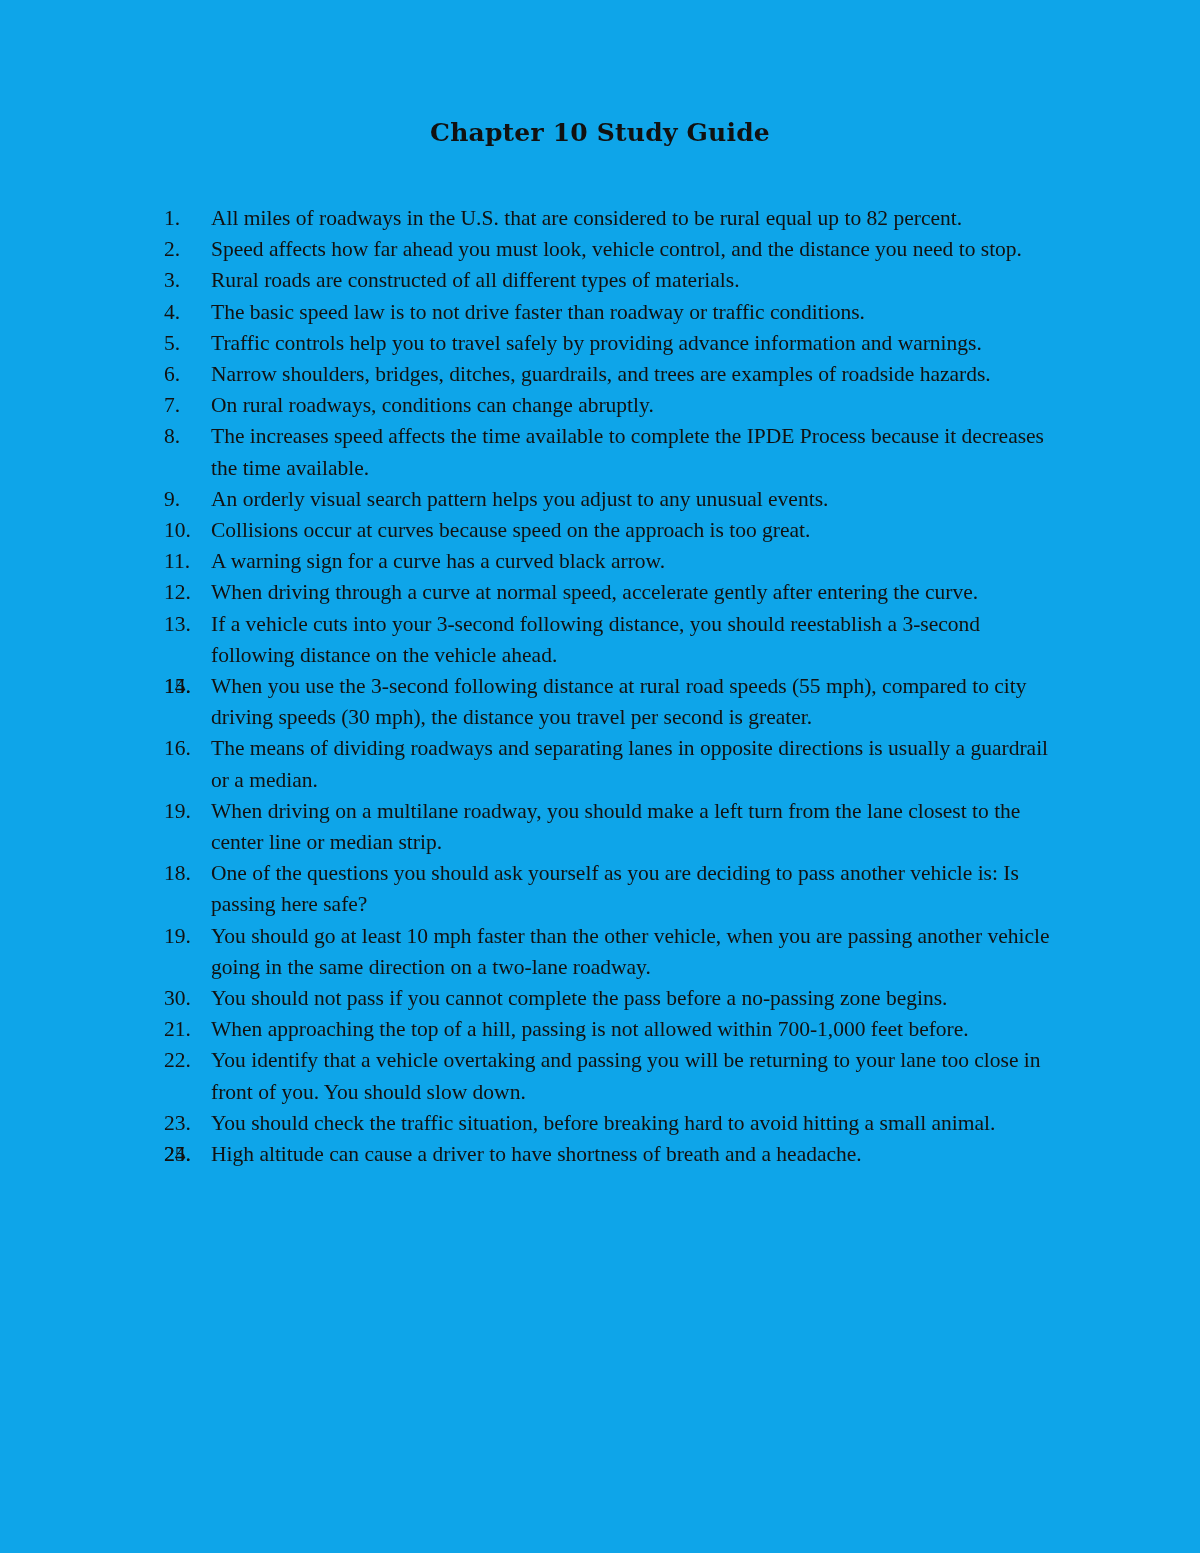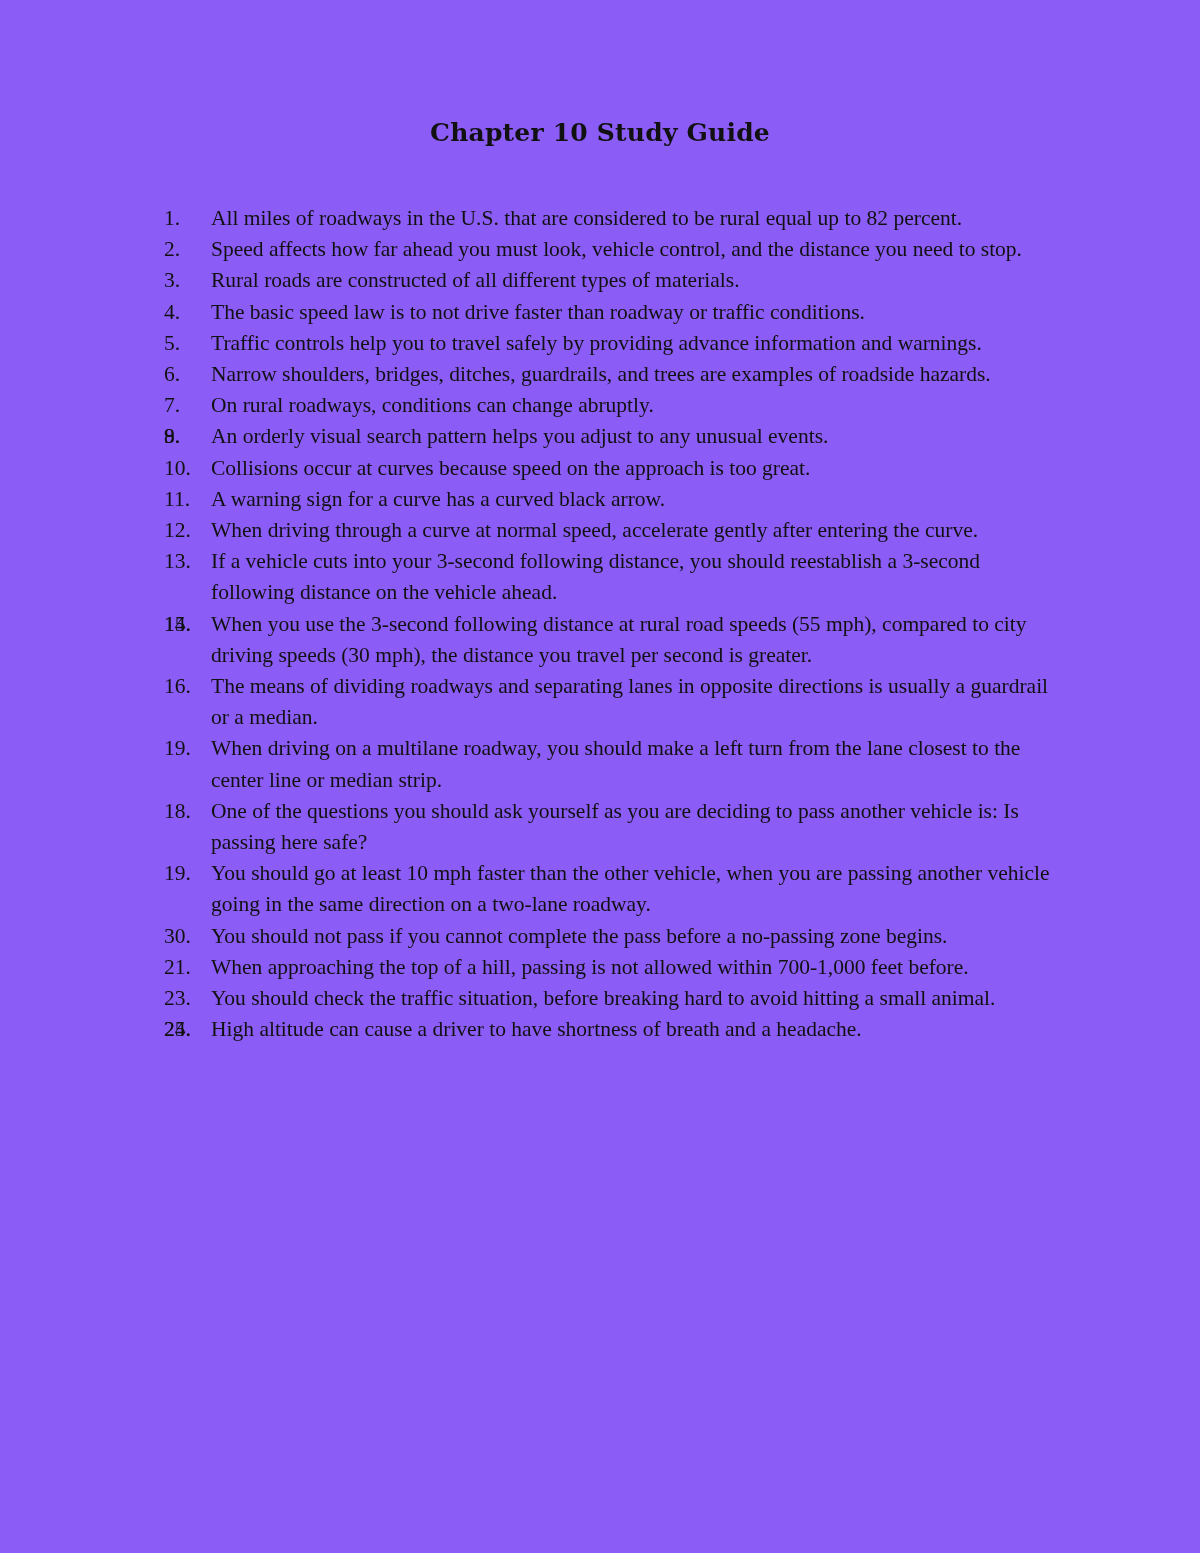--- a/index.html
+++ b/index.html
@@ -13,21 +13,21 @@
       position: relative;
       overflow: hidden;
       color: #111111;
     }
     .page {
       position: absolute;
       left: 0;
       top: 0;
       width: 1200px;
       height: 1553px;
-      background: #8b5cf6;
+      background: #0ea5e9;
     }
     .title {
       position: absolute;
       top: 118px;
       left: 0;
       width: 1200px;
       text-align: center;
       font-family: "DejaVu Serif", serif;
       font-weight: bold;
       font-size: 25px;
@@ -93,20 +93,21 @@
     <li class="item">
         <span class="num">6.</span>
         <span class="text">Narrow shoulders, bridges, ditches, guardrails, and trees are examples of roadside hazards.</span>
       </li>
     <li class="item">
         <span class="num">7.</span>
         <span class="text">On rural roadways, conditions can change abruptly.</span>
       </li>
     <li class="item">
         <span class="num">8.</span>
+        <span class="text">The increases speed affects the time available to complete the IPDE Process because it decreases the time available.</span>
       </li>
     <li class="item">
         <span class="num">9.</span>
         <span class="text">An orderly visual search pattern helps you adjust to any unusual events.</span>
       </li>
     <li class="item">
         <span class="num">10.</span>
         <span class="text">Collisions occur at curves because speed on the approach is too great.</span>
       </li>
     <li class="item">
@@ -146,20 +147,24 @@
       </li>
     <li class="item">
         <span class="num">30.</span>
         <span class="text">You should not pass if you cannot complete the pass before a no-passing zone begins.</span>
       </li>
     <li class="item">
         <span class="num">21.</span>
         <span class="text">When approaching the top of a hill, passing is not allowed within 700-1,000 feet before.</span>
       </li>
     <li class="item">
+        <span class="num">22.</span>
+        <span class="text">You identify that a vehicle overtaking and passing you will be returning to your lane too close in front of you. You should slow down.</span>
+      </li>
+    <li class="item">
         <span class="num">23.</span>
         <span class="text">You should check the traffic situation, before breaking hard to avoid hitting a small animal.</span>
       </li>
     <li class="item">
         <span class="num">24.</span>
       </li>
     <li class="item">
         <span class="num">25.</span>
         <span class="text">High altitude can cause a driver to have shortness of breath and a headache.</span>
       </li>

